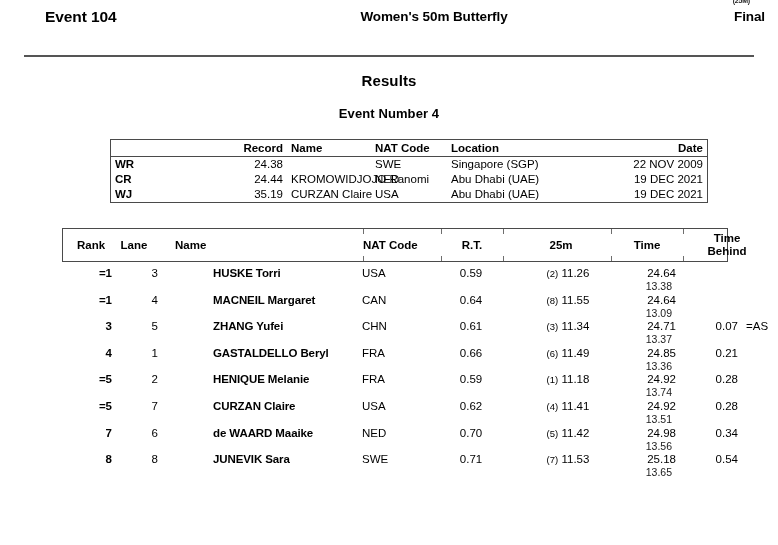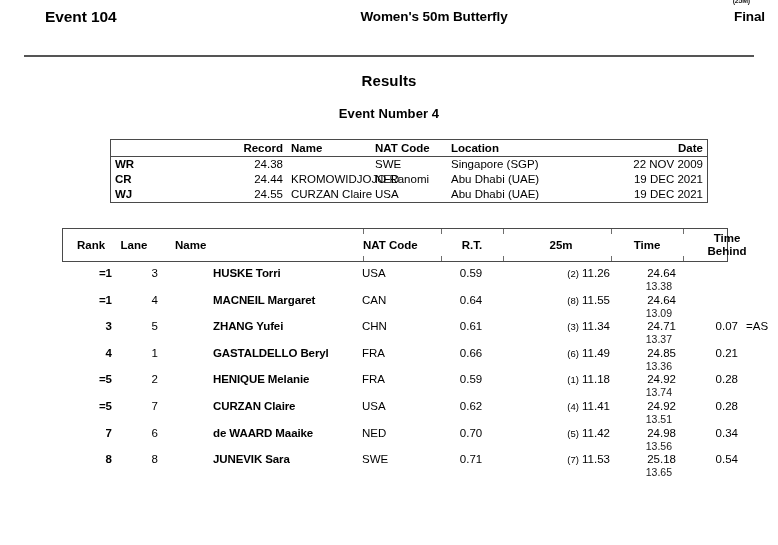--- a/index.html
+++ b/index.html
@@ -198,21 +198,21 @@
     top: 0;
     font-size: 11.5px;
     line-height: 14px;
     white-space: nowrap;
   }
   .cell.rank  { left: 0;    width: 50px;  text-align: right; font-weight: bold; }
   .cell.lane  { left: 56px; width: 40px;  text-align: right; }
   .cell.name  { left: 112px; text-align: left; font-weight: bold; letter-spacing: -0.1px; padding-left: 39px; }
   .cell.nat   { left: 300px; text-align: left; }
   .cell.rt    { left: 378px; width: 62px; text-align: center; }
-  .cell.split25 { left: 440px; width: 108px; text-align: right; }
+  .cell.split25 { left: 452px; width: 108px; text-align: center; }
   .cell.split25 .sr { font-size: 9.5px; }
   .cell.time  { left: 548px; width: 66px; text-align: right; font-weight: normal; }
   .cell.behind{ left: 624px; width: 52px; text-align: right; }
   .cell.note  { left: 684px; text-align: left; }
   .cell.split50 {
     left: 548px;
     width: 62px;
     top: 13px;
     text-align: right;
     font-size: 10.5px;
@@ -255,21 +255,21 @@
   <div class="rec-row">
     <span class="rec-cell c-tag">CR</span>
     <span class="rec-cell c-record">24.44</span>
     <span class="rec-cell c-name">KROMOWIDJOJO Ranomi</span>
     <span class="rec-cell c-nat">NED</span>
     <span class="rec-cell c-loc">Abu Dhabi (UAE)</span>
     <span class="rec-cell c-date">19 DEC 2021</span>
   </div>
   <div class="rec-row">
     <span class="rec-cell c-tag">WJ</span>
-    <span class="rec-cell c-record">24.55</span>
+    <span class="rec-cell c-record">35.19</span>
     <span class="rec-cell c-name">CURZAN Claire</span>
     <span class="rec-cell c-nat">USA</span>
     <span class="rec-cell c-loc">Abu Dhabi (UAE)</span>
     <span class="rec-cell c-date">19 DEC 2021</span>
   </div>
 </div>
 
 <div class="results">
   <div class="res-head">
     <span class="hc col-rank   one-line">Rank</span>

